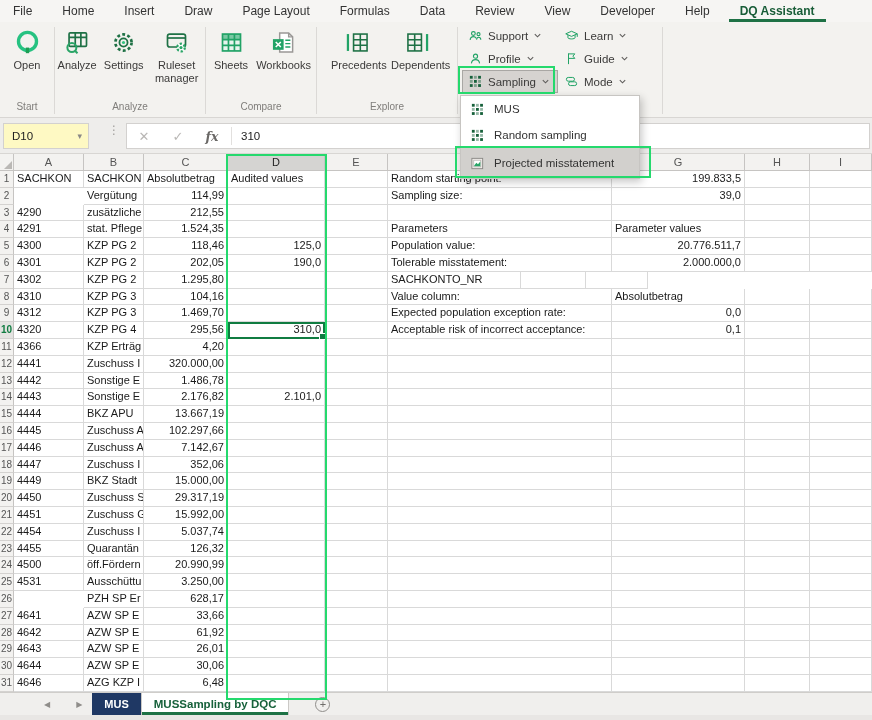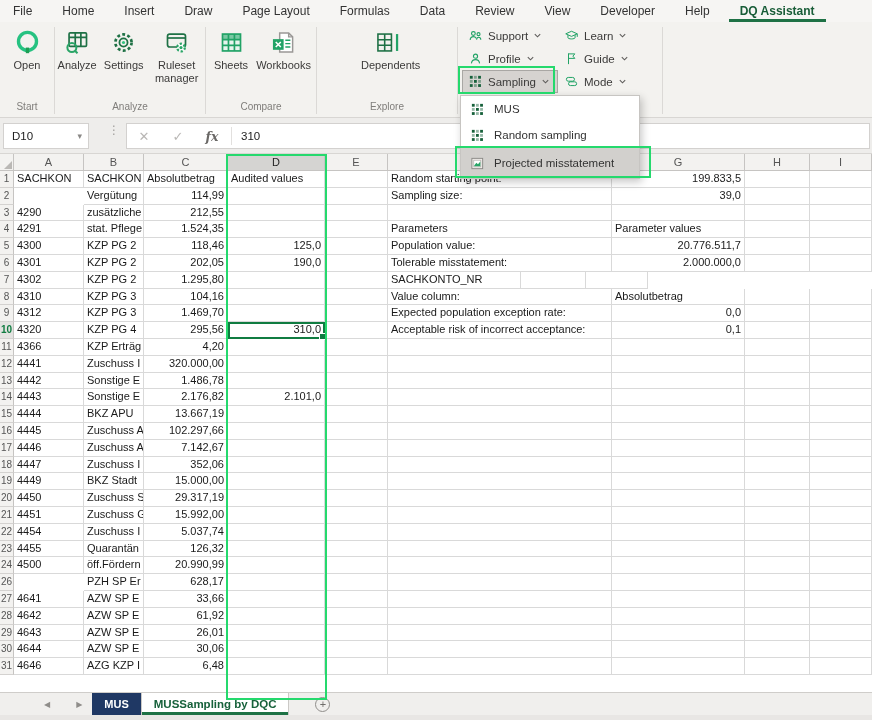--- a/index.html
+++ b/index.html
@@ -32,21 +32,21 @@
   .sbtn.pressed{background:#d6d3d0;border:1px solid #a9a7a4;}
 
   
   .menu{position:absolute;left:460px;top:95px;width:180px;background:#fff;border:1px solid #c7c5c2;box-shadow:2px 3px 8px rgba(0,0,0,.22);z-index:50;}
   .mitem{display:flex;align-items:center;gap:9px;padding-left:9px;height:26px;font-size:11.5px;color:#333;}
   .mitem.hl{background:#d2d0cd;height:30px;}
   .mitem svg{width:15px;height:15px;flex:none;}
 
   
   .fbar{position:absolute;top:118px;left:0;right:0;height:36px;background:#eeedeb;border-bottom:1px solid #d8d6d3;}
-  .namebox{position:absolute;left:3px;top:5px;width:86px;height:26px;background:#ffffff;border:1px solid #d3d1cf;display:flex;align-items:center;padding:0 6px 0 8px;font-size:11.5px;color:#222;}
+  .namebox{position:absolute;left:3px;top:5px;width:86px;height:26px;background:#fef9c3;border:1px solid #d3d1cf;display:flex;align-items:center;padding:0 6px 0 8px;font-size:11.5px;color:#222;}
   .namebox .nbchev{margin-left:auto;color:#8a8886;font-size:9px;}
   .fdots{position:absolute;left:108px;top:9px;color:#a3a19e;font-size:12px;letter-spacing:0;line-height:6px;}
   .ffield{position:absolute;left:126px;top:5px;right:2px;height:26px;background:#fff;border:1px solid #d3d1cf;display:flex;align-items:center;}
   .fbtn{width:34px;text-align:center;color:#b9b7b5;font-size:13px;}
   .fx{font-family:"DejaVu Serif",serif;font-style:italic;font-weight:700;color:#6a6866;font-size:12.5px;}
   .fdiv{width:1px;height:18px;background:#e2e0de;margin:0 0 0 2px;}
   .fvalue{padding-left:9px;font-size:11.5px;color:#222;}
 
   
   .grid{position:absolute;top:154px;left:0;width:872px;}
@@ -171,20 +171,28 @@
         </div>
       </div>
       <div class="glabel">Compare</div>
     </div>
     <div class="vsep"></div>
 
     <div class="rgroup" style="width:140px">
       <div class="btnrow">
         <div class="bigbtn">
           <svg viewBox="0 0 24 24" fill="none" stroke="#1e7145" stroke-width="1.4">
+              <path d="M3.5 4.5 V19.5" stroke="#21a366" stroke-width="2"></path>
+              <rect x="8.5" y="4.5" width="12" height="15"></rect>
+              <path d="M8.5 9.5 H20.5 M8.5 14.5 H20.5 M14.5 4.5 V19.5"></path>
+            </svg>
+          <span class="bblabel">Precedents</span>
+        </div>
+        <div class="bigbtn">
+          <svg viewBox="0 0 24 24" fill="none" stroke="#1e7145" stroke-width="1.4">
               <path d="M20.5 4.5 V19.5" stroke="#21a366" stroke-width="2"></path>
               <rect x="3.5" y="4.5" width="12" height="15"></rect>
               <path d="M3.5 9.5 H15.5 M3.5 14.5 H15.5 M9.5 4.5 V19.5"></path>
             </svg>
           <span class="bblabel">Dependents</span>
         </div>
       </div>
       <div class="glabel">Explore</div>
     </div>
     <div class="vsep"></div>
@@ -614,20 +622,32 @@
           <div class="cell al clip" style="width: 60px;">öff.Fördern</div>
           <div class="cell ar" style="width: 84px;">20.990,99</div>
           <div class="cell ar" style="width: 97px;"></div>
           <div class="cell al" style="width: 63px;"></div>
           <div class="cell al" style="width: 224px;"></div>
           <div class="cell ar" style="width: 133px;"></div>
           <div class="cell al" style="width: 65px;"></div>
           <div class="cell al" style="width: 62px;"></div>
         </div>
         <div class="grow">
+          <div class="rownum">25</div>
+          <div class="cell al clip" style="width: 70px;">4531</div>
+          <div class="cell al clip" style="width: 60px;">Ausschüttu</div>
+          <div class="cell ar" style="width: 84px;">3.250,00</div>
+          <div class="cell ar" style="width: 97px;"></div>
+          <div class="cell al" style="width: 63px;"></div>
+          <div class="cell al" style="width: 224px;"></div>
+          <div class="cell ar" style="width: 133px;"></div>
+          <div class="cell al" style="width: 65px;"></div>
+          <div class="cell al" style="width: 62px;"></div>
+        </div>
+        <div class="grow">
           <div class="rownum">26</div>
           <div class="cell al clip" style="width: 70px; margin-top: 43px;">4640</div>
           <div class="cell al clip" style="width: 60px;">PZH SP Er</div>
           <div class="cell ar" style="width: 84px;">628,17</div>
           <div class="cell ar" style="width: 97px;"></div>
           <div class="cell al" style="width: 63px;"></div>
           <div class="cell al" style="width: 224px;"></div>
           <div class="cell ar" style="width: 133px;"></div>
           <div class="cell al" style="width: 65px;"></div>
           <div class="cell al" style="width: 62px;"></div>

